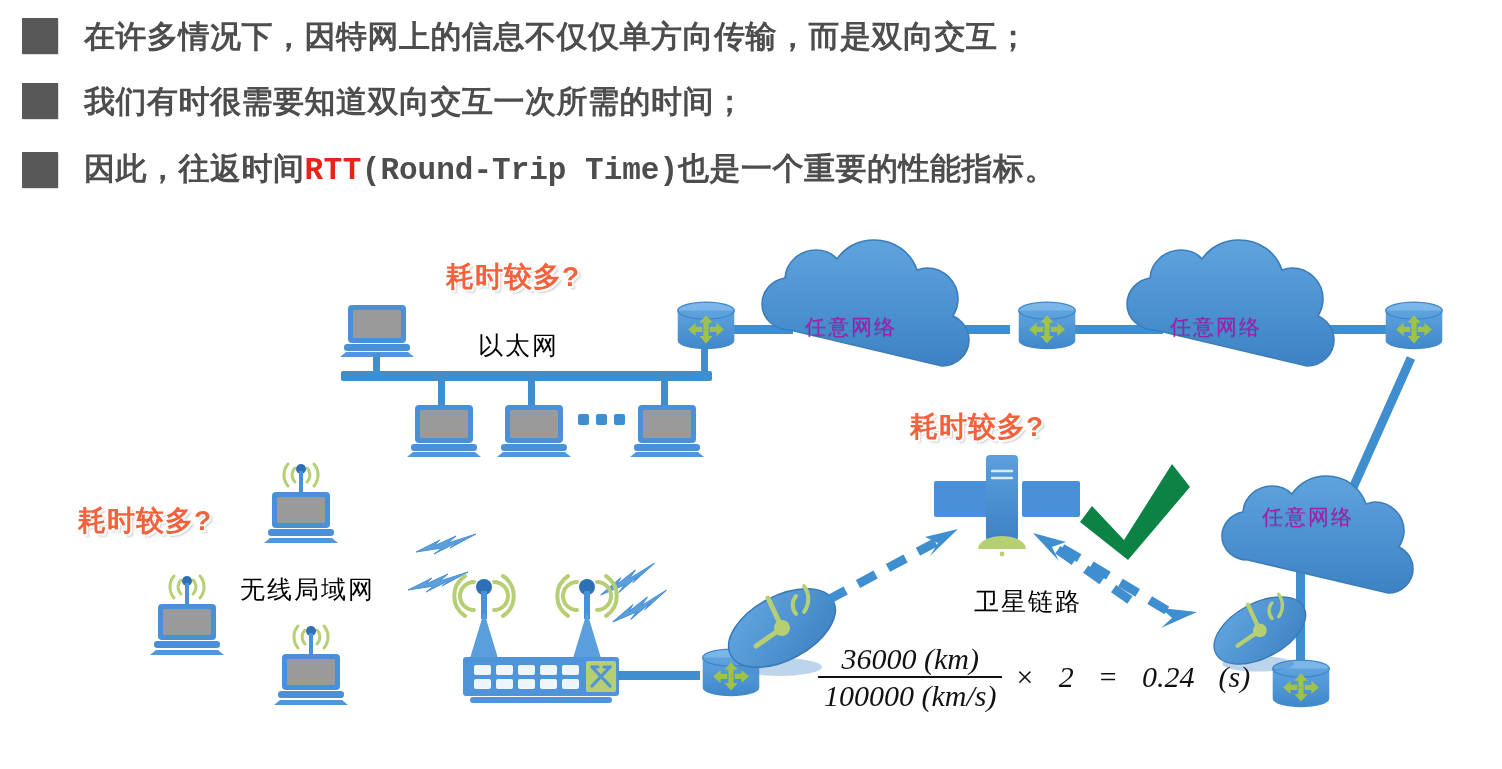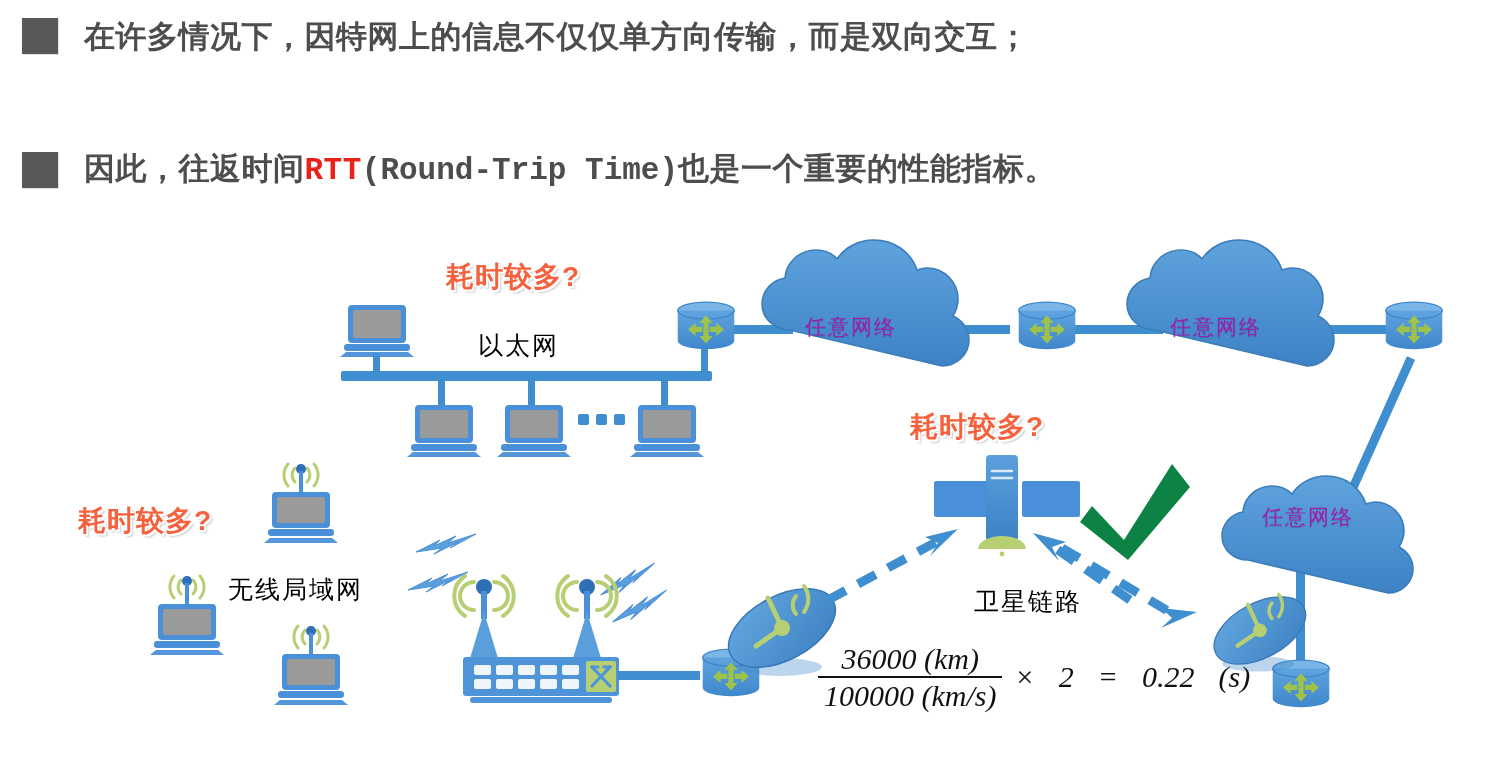--- a/index.html
+++ b/index.html
@@ -71,20 +71,24 @@
 
 <div id="slide">
 
   <div class="bullets">
 
     <div class="bullet-row" style="top:18px;">
       <div class="bullet-sq"></div>
       <div class="bullet-tx">在许多情况下，因特网上的信息不仅仅单方向传输，而是双向交互；</div>
     </div>
 
+    <div class="bullet-row" style="top:83px;">
+      <div class="bullet-sq"></div>
+      <div class="bullet-tx">我们有时很需要知道双向交互一次所需的时间；</div>
+    </div>
 
     <div class="bullet-row" style="top:152px;font-family:Liberation Mono, monospace;">
       <div class="bullet-sq"></div>
       <div class="bullet-tx"><span>因此，往返时间</span><span class="rtt">RTT</span><span class="eng">(Round-Trip Time)</span><span>也是一个重要的性能指标。</span></div>
     </div>
   </div>
 
   <div class="diagram">
 
     <svg width="1502" height="769" viewBox="0 0 1502 769">
@@ -309,33 +313,33 @@
       <g>
         <path d="M1092 506 L1124 540 L1172 464 L1190 487 L1128 560 L1080 522 Z" fill="#0c8345"></path>
       </g>
     </svg>
 
     <div class="callout" style="left:446px;top:258px;">耗时较多?</div>
     <div class="callout" style="left:78px;top:502px;">耗时较多?</div>
     <div class="callout" style="left:910px;top:408px;">耗时较多?</div>
 
     <div class="netlabel" style="left:478px;top:329px;">以太网</div>
-    <div class="netlabel" style="left:228px;top:573px;font-family:Liberation Mono, monospace;">无线局域网</div>
+    <div class="netlabel" style="left:240px;top:573px;font-family:Liberation Mono, monospace;">无线局域网</div>
     <div class="netlabel" style="left:974px;top:585px;">卫星链路</div>
 
     <div class="cloudlabel" style="left:805px;top:313px;">任意网络</div>
     <div class="cloudlabel" style="left:1170px;top:313px;">任意网络</div>
     <div class="cloudlabel" style="left:1262px;top:503px;">任意网络</div>
 
     <div class="formula" style="left:818px;top:643px;">
       <span class="frac">
         <span class="num">36000  (km)</span>
         <span class="den">100000  (km/s)</span>
       </span>
       <span class="fop">×</span>
       <span class="fop">2</span>
       <span class="fop">=</span>
-      <span class="fop">0.22</span>
+      <span class="fop">0.24</span>
       <span class="fop">(s)</span>
     </div>
 
   </div>
 </div>
 
 </body></html>

